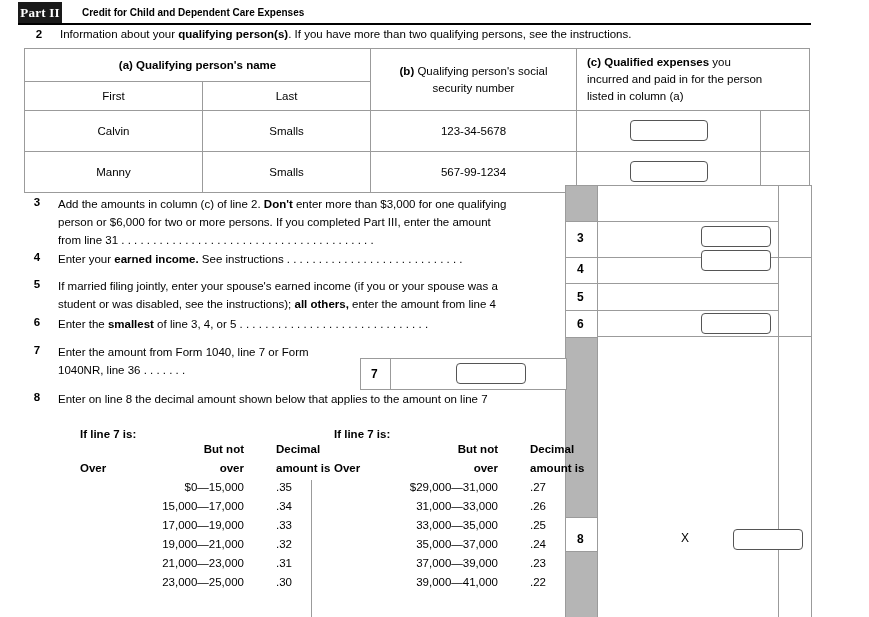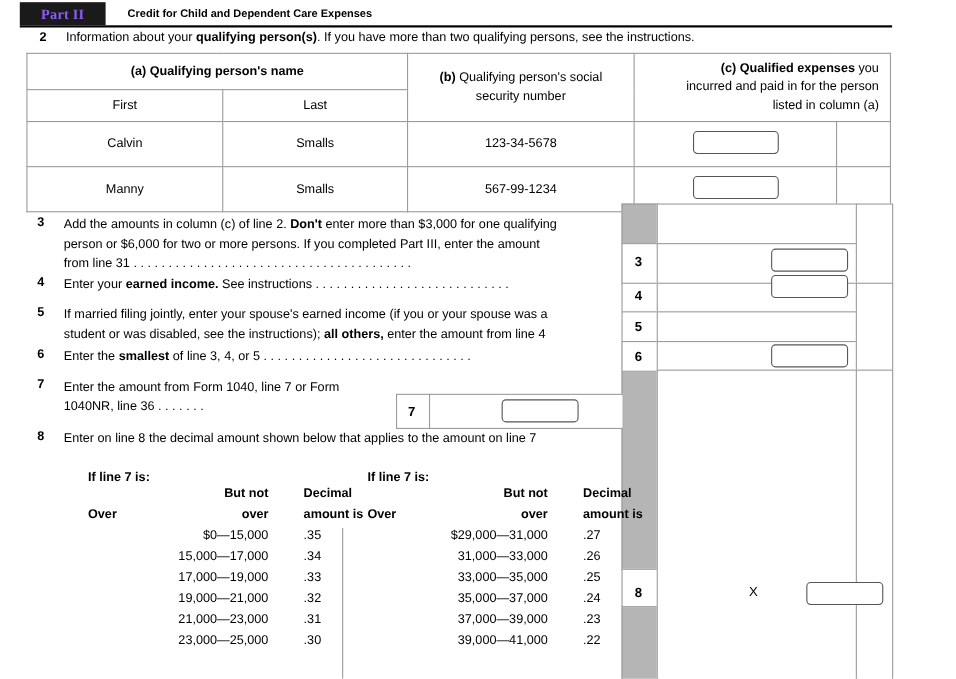--- a/index.html
+++ b/index.html
@@ -14,23 +14,23 @@
   }
   .sheet{position:relative;width:869px;height:617px;}
 
   
   .part-header{
     position:absolute; left:18px; top:2px; width:793px; height:21px;
     border-bottom:2px solid #000;
     display:flex; align-items:stretch;
   }
   .part-badge{
-    background:#1a1a1a; color:#8b5cf6; font-weight:bold; font-size:13px;
+    background:#1a1a1a; color:#ffffff; font-weight:bold; font-size:13px;
     display:flex; align-items:center; justify-content:center;
-    width:78px;
+    width:44px;
     font-family:"Liberation Serif", serif;
     letter-spacing:.2px;
   }
   .part-title{
     display:flex; align-items:center; padding-left:20px;
     font-weight:bold; font-size:10px;
   }
 
   
   .line2{
@@ -47,21 +47,21 @@
   }
   .qtable td,.qtable th{
     border:1px solid #9b9b9b;
     font-weight:normal;
     font-size:11.5px;
     vertical-align:middle;
   }
   .hdr-a{height:30px; text-align:center;}
   .hdr-sub{height:26px; text-align:center;}
   .hdr-b{text-align:center; padding:4px 10px; line-height:1.45;}
-  .hdr-c{text-align:right; padding:4px 10px; line-height:1.45;}
+  .hdr-c{text-align:left; padding:4px 10px; line-height:1.45;}
   .bold{font-weight:bold;}
   .datarow td{height:38px; text-align:center;}
   .cellbox{
     display:inline-block;
     width:76px;height:19px;
     border:1px solid #555; border-radius:4px; background:#fff;
   }
   .col-first{width:175px;}
   .col-last{width:165px;}
   .col-ssn{width:185px;margin-left:40px;}

